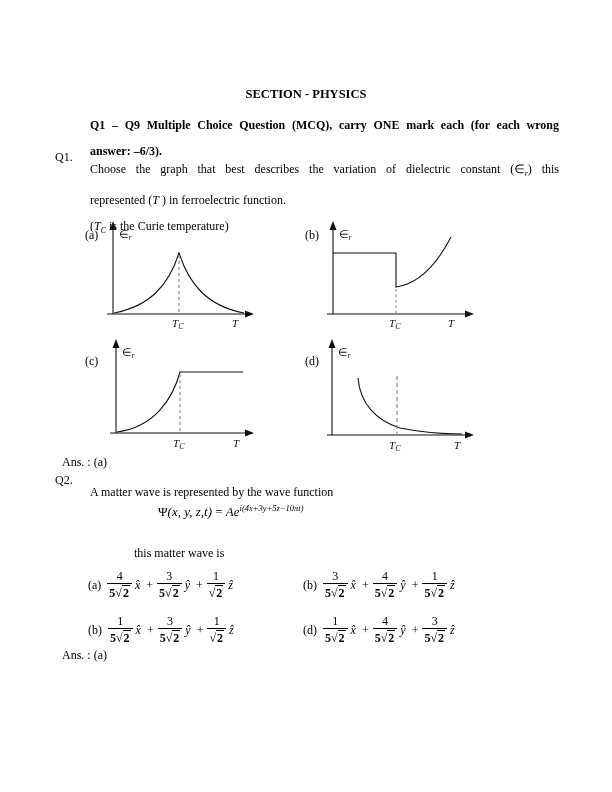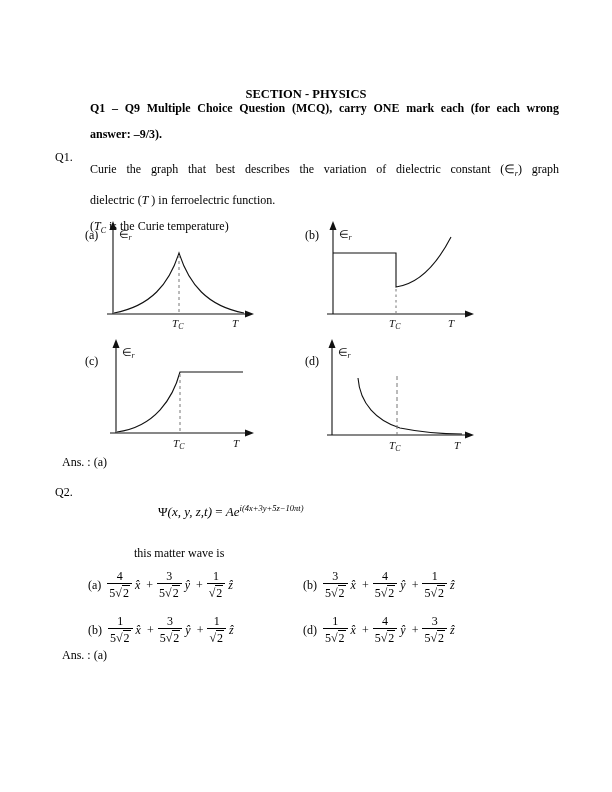--- a/index.html
+++ b/index.html
@@ -8,21 +8,21 @@
     position:relative; width:612px; height:792px; background:#fff;
     font-family:"Liberation Serif", serif; font-size:12px; color:#000;
     overflow:hidden;
     padding-left:42px;
   }
   .title {
     position:absolute; top:87px; left:0; width:100%;
     text-align:center; font-weight:bold; font-size:12.5px;
   }
   .instr {
-    position:absolute; left:90px; top:95px; width:469px;
+    position:absolute; left:90px; top:112px; width:469px;
     font-weight:bold; line-height:26px;
   }
   .jline { text-align:justify; text-align-last:justify; }
   .qnum { position:absolute; left:55px; line-height:26px; }
   .qbody { position:absolute; left:90px; width:469px; line-height:26px; }
   sub { font-size:8px; }
   sup { font-size:8.5px; }
   .it { font-style:italic; }
   .ans { position:absolute; left:62px; line-height:20px; }
 
@@ -39,41 +39,41 @@
 
   
   .formula { position:absolute; left:158px; top:503px; font-size:13px;font-family:Liberation Serif, serif; }
   .formula .fx { font-style:italic; }
 
   
   .q2opt { position:absolute; display:flex; align-items:center; height:38px; }
   .opt-label { margin-right:6px; }
   .frac { display:inline-block; text-align:center; vertical-align:middle; }
   .frac .num { display:block; line-height:14px; padding:0 2px; }
-  .frac .den { display:block; border-top:1px solid #000; line-height:16px; padding:1px 2px 0 2px; white-space:nowrap; }
+  .frac .den { display:block; border-top:1px solid #000; line-height:16px; padding:1px 2px 0 2px; white-space:nowrap;font-weight:bold; }
   .rad { border-top:1px solid #000; padding:0 1px; }
   .vec { font-style:italic; margin:0 2px 0 3px; }
   .plus { margin:0 4px; }
 </style>
 </head>
 <body>
 
 <div class="page">
 
   <div class="title">SECTION - PHYSICS</div>
 
   <div class="instr">
     <div class="jline">Q1 – Q9 Multiple Choice Question (MCQ), carry ONE mark each (for each wrong</div>
-    <div>answer: –9/3).</div>
+    <div>answer: –6/3).</div>
   </div>
 
   <div class="qnum" style="top:144px;">Q1.</div>
   <div class="qbody" style="top:156px;">
-    <div class="jline"><span>Curie the graph that best describes the variation of dielectric constant (</span><span>∈</span><sub class="it">r</sub><span>) graph</span></div>
-    <div><span>dielectric (</span><span class="it">T</span><span> ) in ferroelectric function.</span></div>
+    <div class="jline"><span>Choose the graph that best describes the variation of dielectric constant (</span><span>∈</span><sub class="it">r</sub><span>) this</span></div>
+    <div><span>represented (</span><span class="it">T</span><span> ) in ferroelectric function.</span></div>
     <div><span>(</span><span class="it">T</span><sub class="it">C</sub><span> is the Curie temperature)</span></div>
   </div>
 
   <figure class="graph" style="left:85px; top:220px;">
     <span class="g-letter" style="top:8px;">(a)</span>
     <svg width="160" height="116" viewBox="0 0 160 116">
       <line class="stroke" x1="10" y1="8" x2="10" y2="94"></line>
       <polygon class="arrow" points="10,1 6.5,10 13.5,10"></polygon>
       <line class="stroke" x1="4" y1="94" x2="144" y2="94"></line>
       <polygon class="arrow" points="151,94 142,90.5 142,97.5"></polygon>
@@ -125,21 +125,22 @@
       <path class="stroke" d="M35,40 C37,66 54,83 77,90 C102,95 127,96 139,96"></path>
       <line class="dash" x1="74" y1="38" x2="74" y2="97" stroke-dasharray="4,3"></line>
       <text x="15" y="18"><tspan>∈</tspan><tspan class="gsub git" dy="2">r</tspan></text>
       <text x="66" y="111" class="git"><tspan>T</tspan><tspan class="gsub" dy="2">C</tspan></text>
       <text x="131" y="111" class="git"><tspan>T</tspan></text>
     </svg>
   </figure>
 
   <div class="ans" style="top:452px;">Ans. : (a)</div>
 
-  <div class="qnum" style="top:479px;">Q2.</div>
+  <div class="qnum" style="top:467px;">Q2.</div>
+  <div class="qbody" style="top:479px;">A matter wave is represented by the wave function</div>
 
   <div class="formula">
     <span>Ψ</span><span class="fx">(x, y, z,t)</span><span> = </span><span class="fx">A</span><span class="fx">e</span><sup class="fx">i(4x+3y+5z−10πt)</sup>
   </div>
 
   <div class="qbody" style="top:540px;margin-left:44px;">this matter wave is</div>
 
   <div class="q2opt" style="left:88px; top:566px;">
     <span class="opt-label">(a)</span>
     <span class="terms" style="display: inline-flex; align-items: center;">

